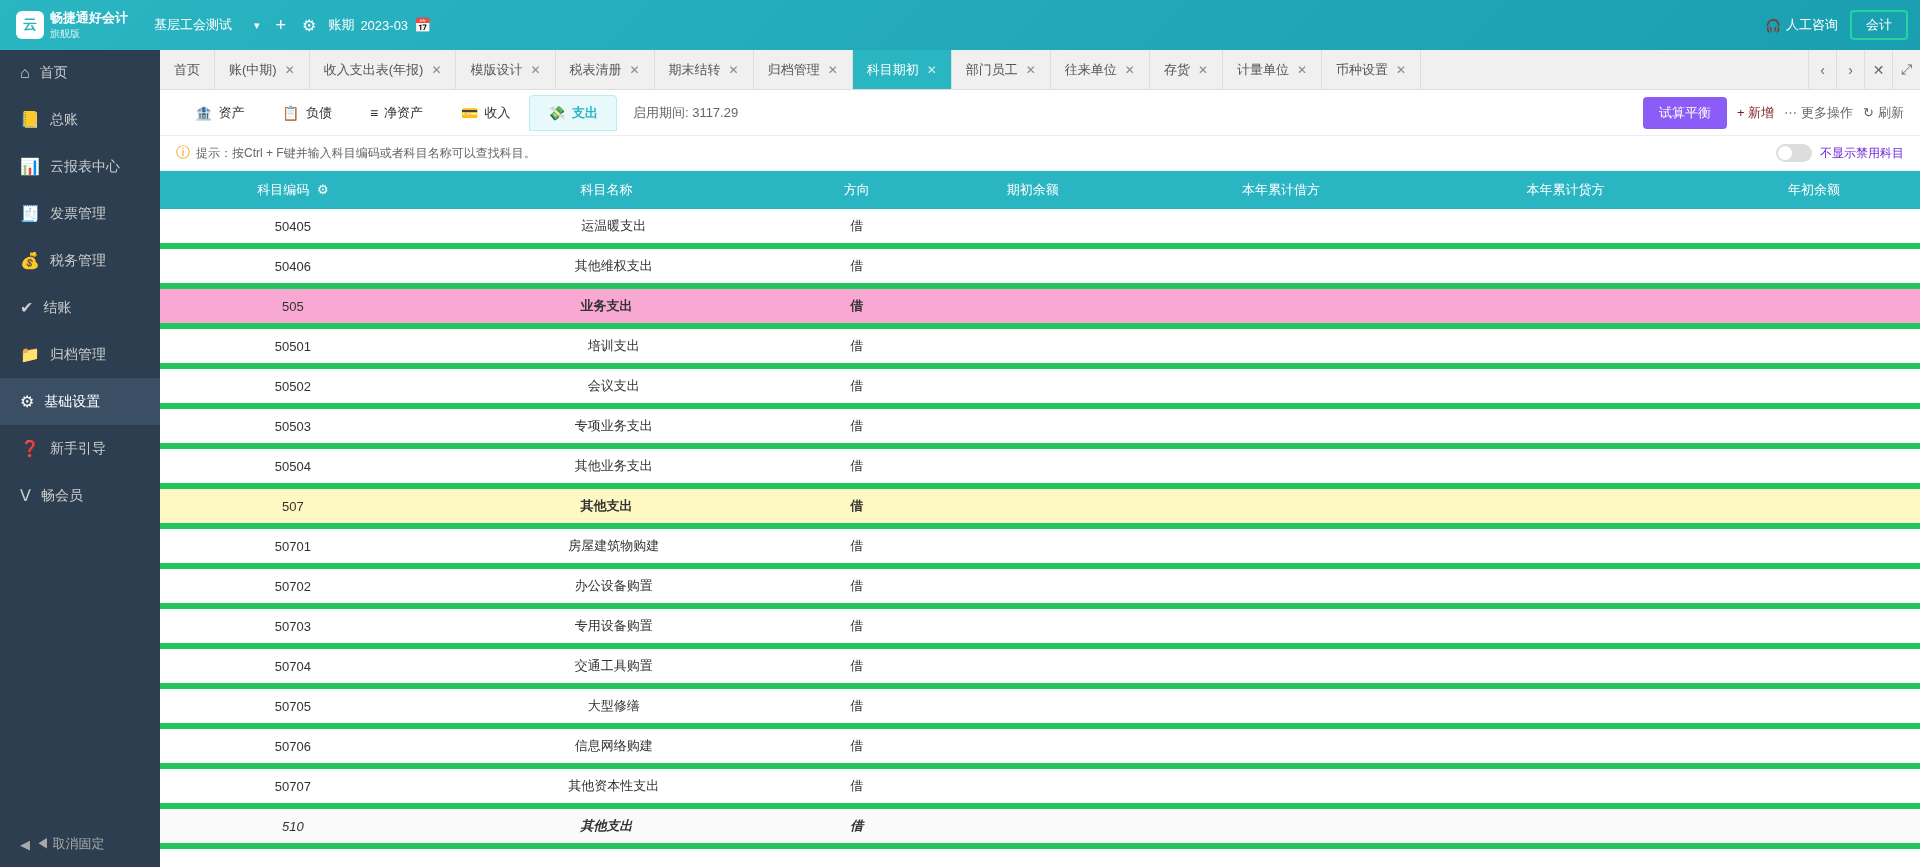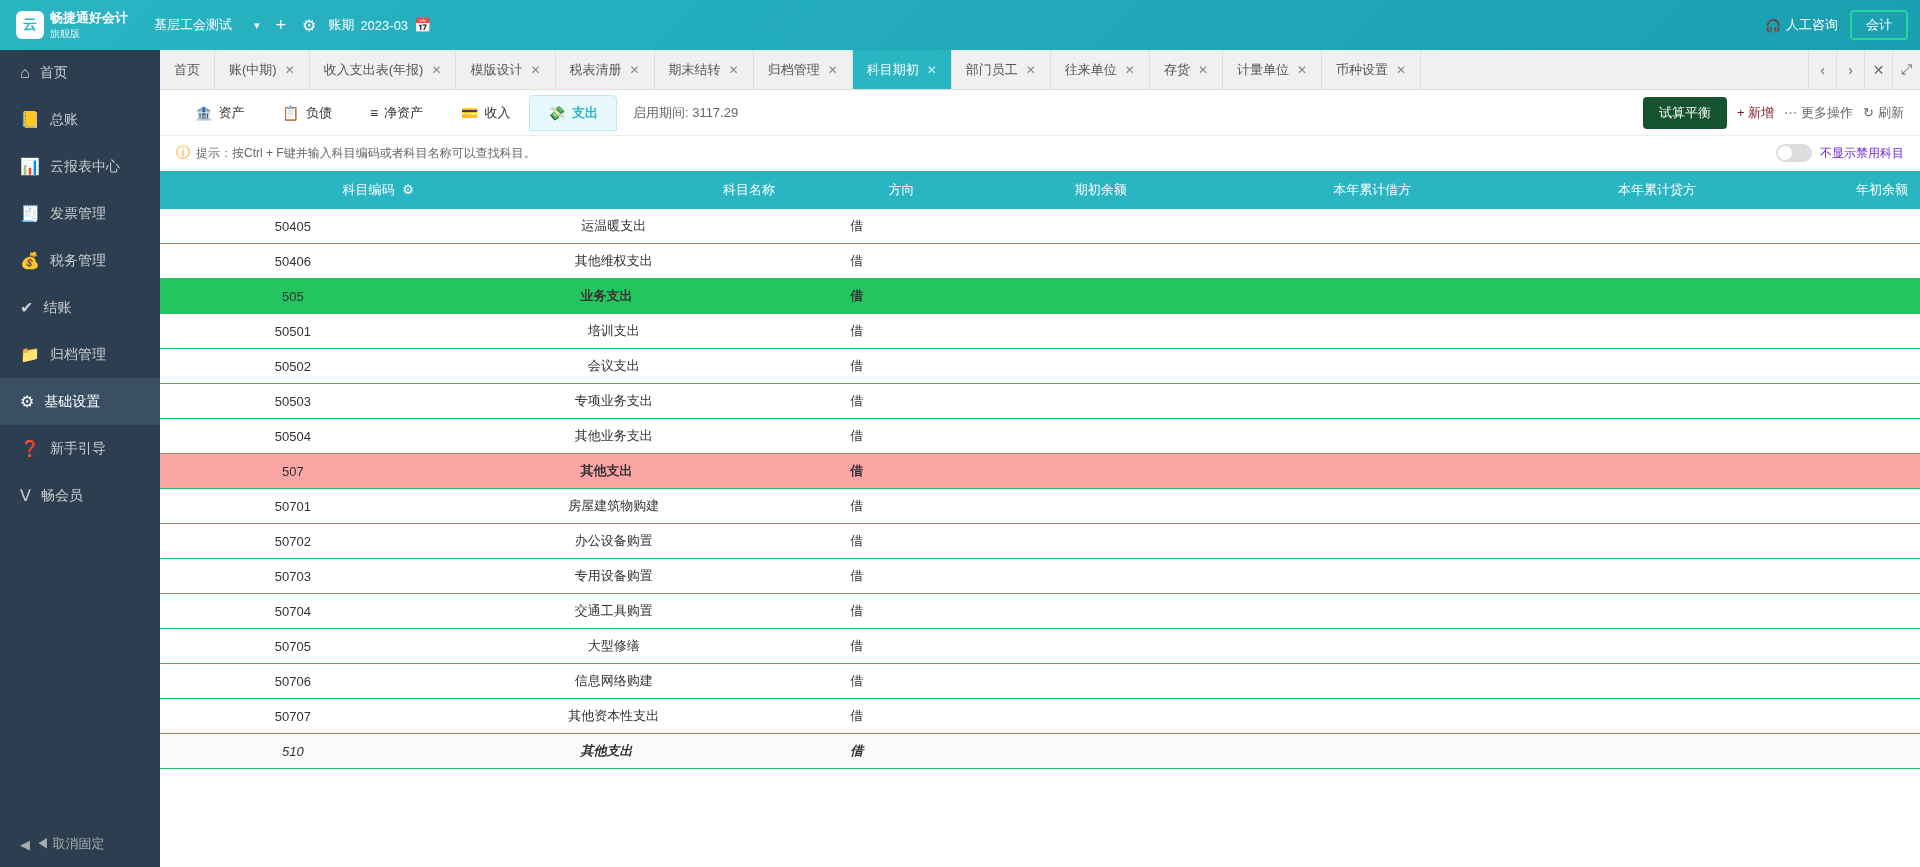--- a/index.html
+++ b/index.html
@@ -215,21 +215,21 @@
       color: #666;
       font-size: 13px;
     }
     .sub-tab-actions {
       margin-left: auto;
       display: flex;
       align-items: center;
       gap: 10px;
     }
     .btn-calc {
-      background: #14532d;
+      background: #8b5cf6;
       color: white;
       border: none;
       padding: 7px 16px;
       border-radius: 4px;
       font-size: 13px;
       cursor: pointer;
     }
     .btn-new {
       color: #7f1d1d;
       background: none;
@@ -308,27 +308,27 @@
     table {
       width: 100%;
       border-collapse: collapse;
     }
     thead tr th {
       background: #2ab5c3;
       color: white;
       padding: 10px 12px;
       font-size: 13px;
       font-weight: normal;
-      text-align: right;
+      text-align: center;
       position: sticky;
       top: 0;
       z-index: 1;
     }
     tbody tr {
-      border-bottom: 1px solid #22c55e;
+      border-bottom: 6px solid #22c55e;
     }
     tbody tr td {
       padding: 8px 12px;
       font-size: 13px;
       color: #333;
       text-align: center;
     }
     tbody tr td:nth-child(1) { font-weight: 500; }
     tbody tr td:nth-child(2) { text-align: center; }
 
@@ -562,21 +562,21 @@
   </tr>
             <tr>
     <td>    50406</td>
     <td>&nbsp;&nbsp;&nbsp;&nbsp;其他维权支出</td>
     <td>借</td>
     <td></td>
     <td></td>
     <td></td>
     <td></td>
   </tr>
-            <tr style="font-weight: 600; background: #22c55e;">
+            <tr style="font-weight: 600; background: #f9a8d4;">
     <td>505</td>
     <td>业务支出</td>
     <td>借</td>
     <td></td>
     <td></td>
     <td></td>
     <td></td>
   </tr>
             <tr>
     <td>    50501</td>
@@ -607,21 +607,21 @@
   </tr>
             <tr>
     <td>    50504</td>
     <td>&nbsp;&nbsp;&nbsp;&nbsp;其他业务支出</td>
     <td>借</td>
     <td></td>
     <td></td>
     <td></td>
     <td></td>
   </tr>
-            <tr style="font-weight: 600; background: #fca5a5;">
+            <tr style="font-weight: 600; background: #fef9c3;">
     <td>507</td>
     <td>其他支出</td>
     <td>借</td>
     <td></td>
     <td></td>
     <td></td>
     <td></td>
   </tr>
             <tr>
     <td>    50701</td>

